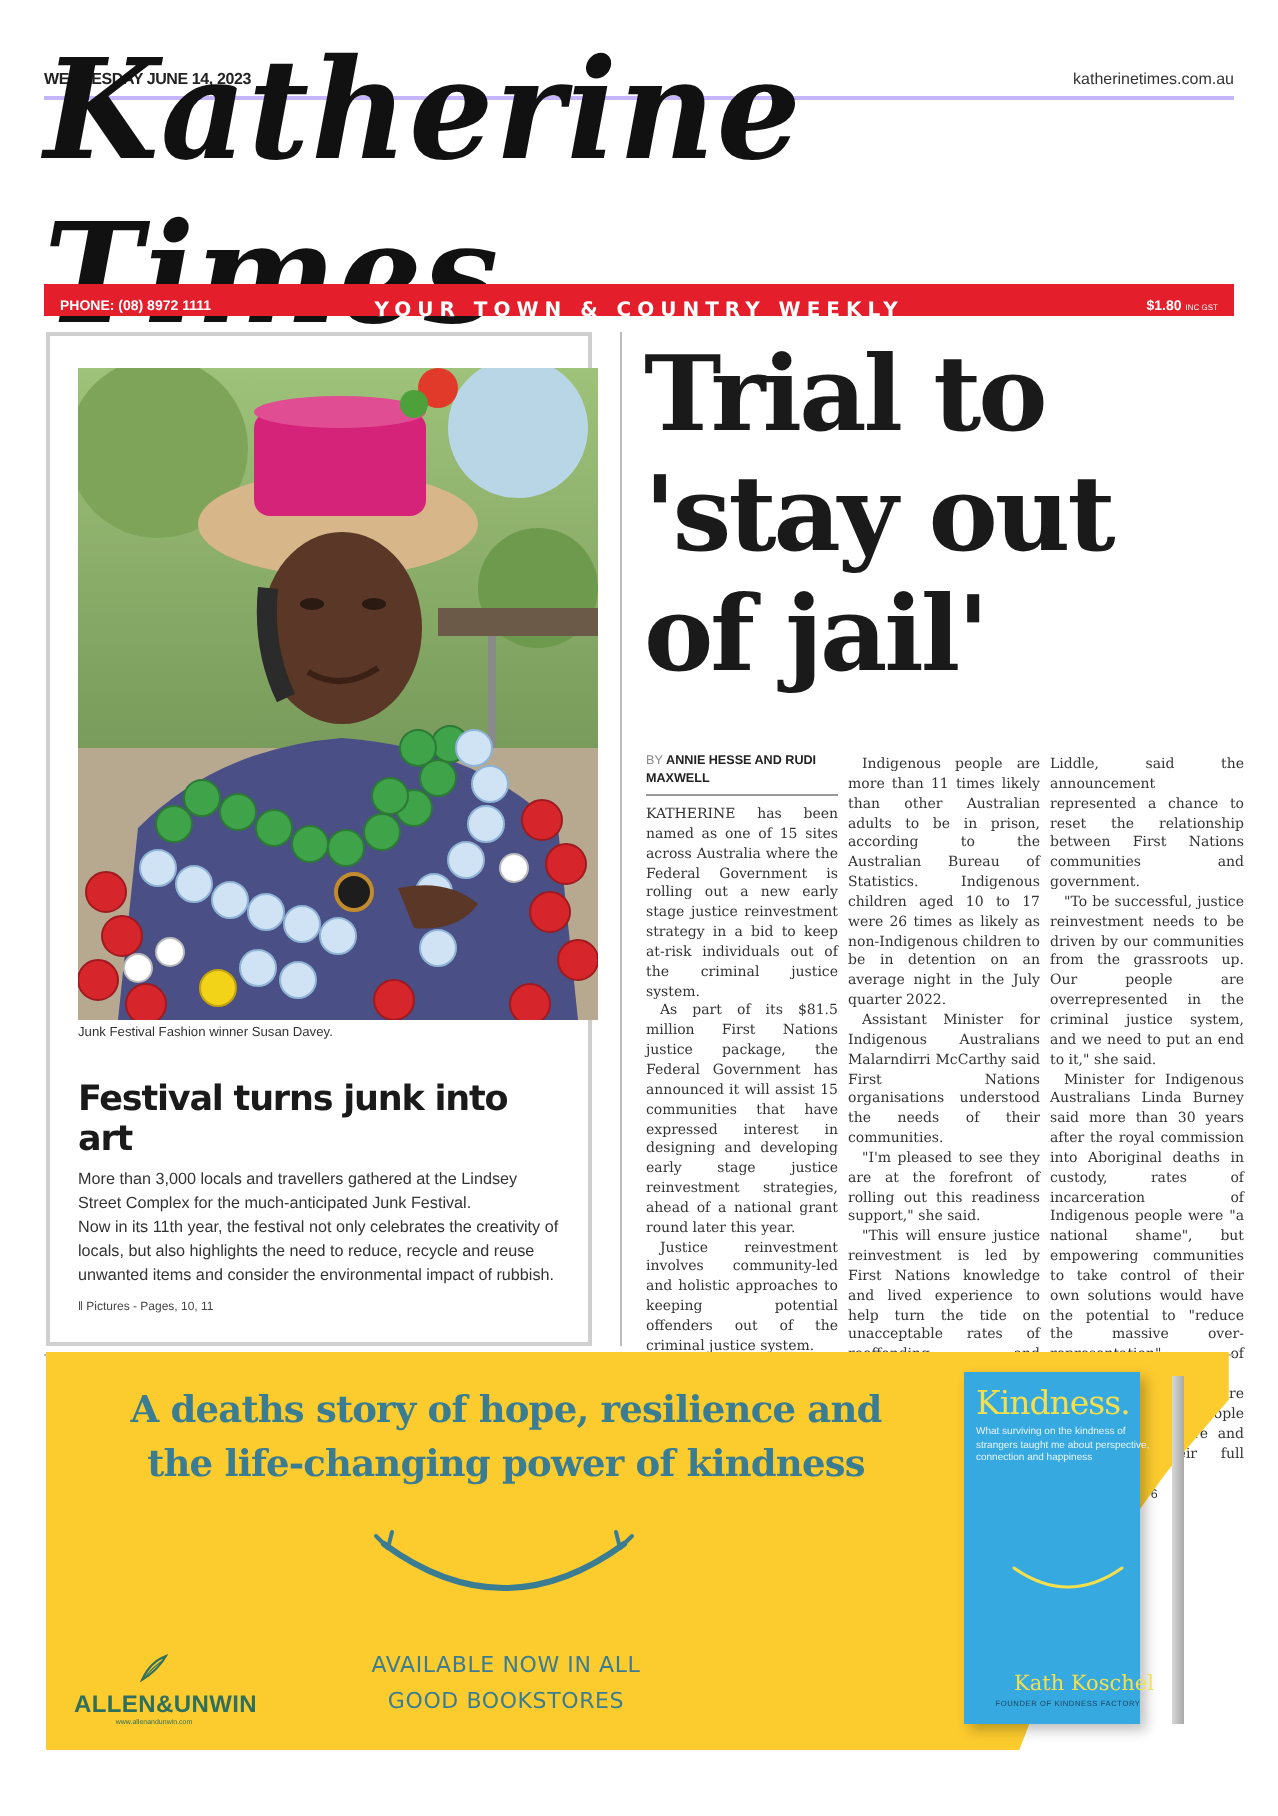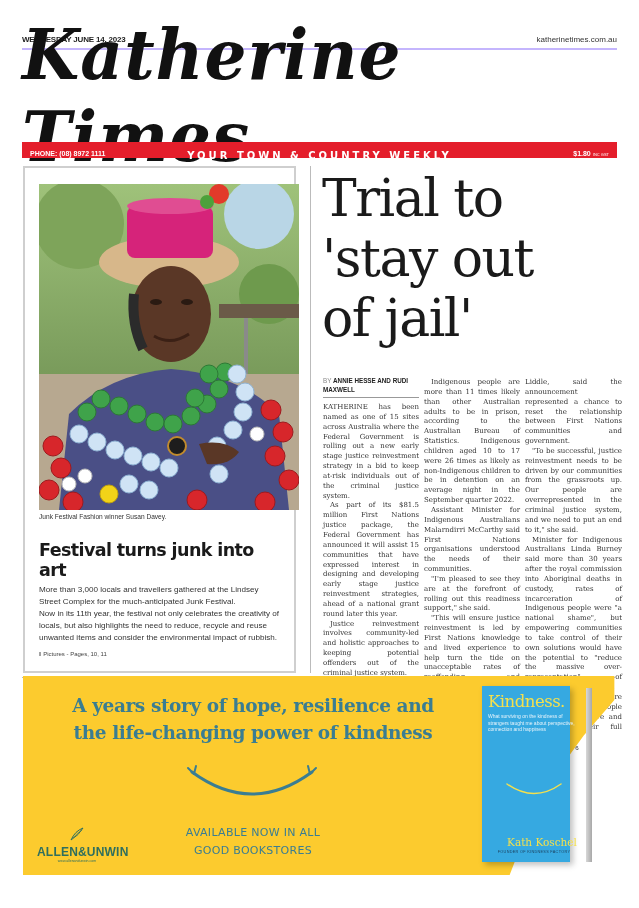--- a/index.html
+++ b/index.html
@@ -22,21 +22,21 @@
     .feature { position: absolute; left: 23px; top: 166px; width: 273px; height: 507px; border: 2px solid #cfcfcf; padding: 16px 14px 0 14px; }
     .photo { position: relative; width: 260px; height: 326px; overflow: hidden; background: #6f8f55; }
     .photo svg { display: block; }
     .caption { font-family: "Liberation Sans", sans-serif; font-size: 6.6px; color: #333; margin-top: 3px; }
     .feature h2 { font-family: "DejaVu Sans", sans-serif; font-weight: bold; font-size: 17.5px; letter-spacing: -0.6px; color: #1a1a1a; margin-top: 20px; }
     .feature .body { font-family: "Liberation Sans", sans-serif; font-size: 8.1px; line-height: 12px; color: #333; margin-top: 4px; }
     .feature .pics { font-family: "Liberation Sans", sans-serif; font-size: 6px; color: #444; margin-top: 7px; }
 
     .vrule { position: absolute; left: 310px; top: 166px; width: 1px; height: 507px; background: #bbb; }
 
-    .headline { position: absolute; left: 322px; top: 168px; width: 300px; font-family: "DejaVu Serif", serif; font-weight: normal; font-size: 52px; line-height: 60px; color: #1a1a1a; letter-spacing: -1.5px; }
+    .headline { position: absolute; left: 322px; top: 168px; width: 300px; font-family: "DejaVu Serif", serif; font-weight: bold; font-size: 52px; line-height: 60px; color: #1a1a1a; letter-spacing: -1.5px; }
 
     .byline { position: absolute; left: 323px; top: 377px; width: 96px; font-family: "Liberation Sans", sans-serif; font-size: 6.3px; line-height: 8.5px; color: #222; border-bottom: 1px solid #999; padding-bottom: 3px; }
     .byline .by { color: #888; }
     .byline .names { font-weight: bold; }
 
     .col { position: absolute; font-family: "DejaVu Serif", serif; font-size: 7px; line-height: 9.85px; color: #333; text-align: justify; hyphens: auto; }
     .col p { text-indent: 7px; }
     .col p.first { text-indent: 0; }
     .col1 { left: 323px; top: 403px; width: 96px; }
     .col2 { left: 424px; top: 378px; width: 96px; }
@@ -190,41 +190,41 @@
 </div>
 
 <div class="col col1">
   <p class="first">KATHERINE has been named as one of 15 sites across Australia where the Federal Government is rolling out a new early stage justice reinvestment strategy in a bid to keep at-risk individuals out of the criminal justice system.</p>
   <p>As part of its $81.5 million First Nations justice package, the Federal Government has announced it will assist 15 communities that have expressed interest in designing and developing early stage justice reinvestment strategies, ahead of a national grant round later this year.</p>
   <p>Justice reinvestment involves community-led and holistic approaches to keeping potential offenders out of the criminal justice system.</p>
   <p>It also includes investment in early intervention and prevention programs and initiatives for at-risk adults and young people.</p>
 </div>
 
 <div class="col col2">
-  <p>Indigenous people are more than 11 times likely than other Australian adults to be in prison, according to the Australian Bureau of Statistics. Indigenous children aged 10 to 17 were 26 times as likely as non-Indigenous children to be in detention on an average night in the September quarter 2022.</p>
+  <p>Indigenous people are more than 11 times likely than other Australian adults to be in prison, according to the Australian Bureau of Statistics. Indigenous children aged 10 to 17 were 26 times as likely as non-Indigenous children to be in detention on an average night in the July quarter 2022.</p>
   <p>Assistant Minister for Indigenous Australians Malarndirri McCarthy said First Nations organisations understood the needs of their communities.</p>
   <p>"I'm pleased to see they are at the forefront of rolling out this readiness support," she said.</p>
   <p>"This will ensure justice reinvestment is led by First Nations knowledge and lived experience to help turn the tide on unacceptable rates of reoffending and incarceration."</p>
   <p>Deputy convenor of the Coalition of Aboriginal and Torres Strait Islander Peak Organisations, Catherine</p>
 </div>
 
 <div class="col col3">
   <p class="first">Liddle, said the announcement represented a chance to reset the relationship between First Nations communities and government.</p>
   <p>"To be successful, justice reinvestment needs to be driven by our communities from the grassroots up. Our people are overrepresented in the criminal justice system, and we need to put an end to it," she said.</p>
   <p>Minister for Indigenous Australians Linda Burney said more than 30 years after the royal commission into Aboriginal deaths in custody, rates of incarceration of Indigenous people were "a national shame", but empowering communities to take control of their own solutions would have the potential to "reduce the massive over-representation" of Indigenous people in jail.</p>
   <p>"We want to make sure young First Nations people have a better future and can reach their full potential."</p>
   <p class="continued">‖ Continued Page 6</p>
 </div>
 
 <div class="hrule"></div>
 
 <div class="ad">
   <div class="yellow"></div>
   <div class="tag1">
-    <div>A years story of hope, resilience and</div>
+    <div>A deaths story of hope, resilience and</div>
     <div>the life-changing power of kindness</div>
   </div>
   <svg class="smile" width="132" height="34" viewBox="0 0 132 34">
     <path d="M6 8 Q66 52 126 8" stroke="#3a7d92" stroke-width="3" fill="none" stroke-linecap="round"></path>
     <path d="M2 4 L8 10 M10 2 L8 10" stroke="#3a7d92" stroke-width="2" fill="none" stroke-linecap="round"></path>
     <path d="M130 4 L124 10 M122 2 L124 10" stroke="#3a7d92" stroke-width="2" fill="none" stroke-linecap="round"></path>
   </svg>
   <div class="avail">
     <div>AVAILABLE NOW IN ALL</div>
     <div>GOOD BOOKSTORES</div>

